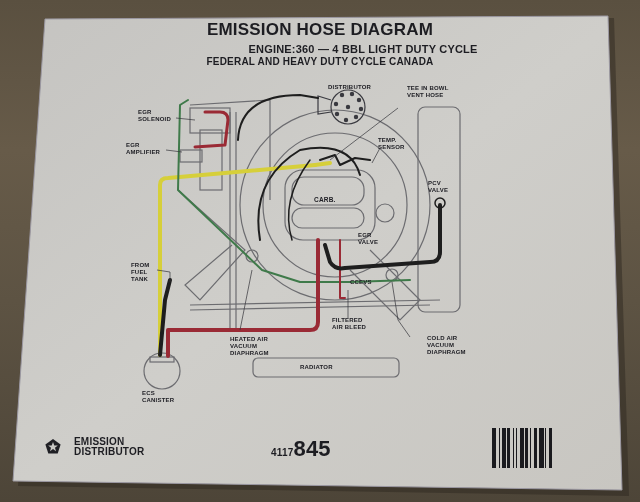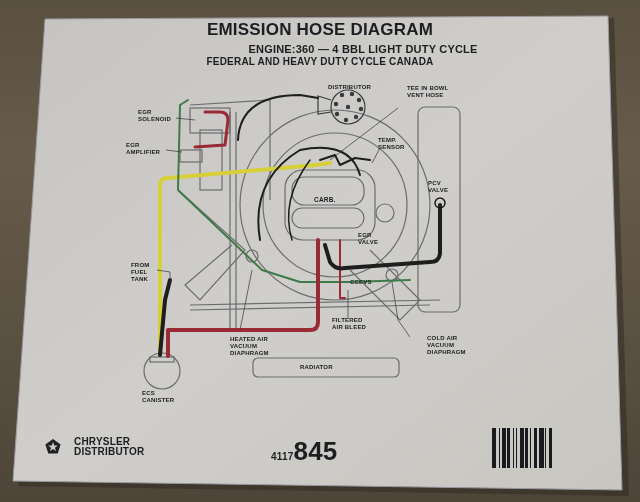--- a/index.html
+++ b/index.html
@@ -162,24 +162,24 @@
     <div>VACUUM</div>
     <div>DIAPHRAGM</div>
   </div>
 <div class="txt lbl" style="left:300px;top:364px;">RADIATOR</div>
 <div class="txt lbl" style="left:142px;top:390px;">
     <div>ECS</div>
     <div>CANISTER</div>
   </div>
 
 <div class="txt" style="left:74px;top:437px;font-size:10px;line-height:10px;">
-    <div>CHRYSLER</div>
+    <div>EMISSION</div>
     <div>DISTRIBUTOR</div>
   </div>
-<div class="txt" style="left:271px;top:436px;"><span style="font-size:10px;">4117</span><span style="font-size:26px;">845</span></div>
+<div class="txt" style="left:271px;top:436px;"><span style="font-size:10px;">4117</span><span style="font-size:22px;">845</span></div>
 
 <div class="barcode" id="barcode" style="left:492px;top:428px;height:40px;">
     <span style="width: 4.2px;"></span>
     <span style="width: 2.8px; background: transparent;"></span>
     <span style="width: 1.4px;"></span>
     <span style="width: 1.4px; background: transparent;"></span>
     <span style="width: 4.2px;"></span>
     <span style="width: 1.4px; background: transparent;"></span>
     <span style="width: 2.8px;"></span>
     <span style="width: 2.8px; background: transparent;"></span>

